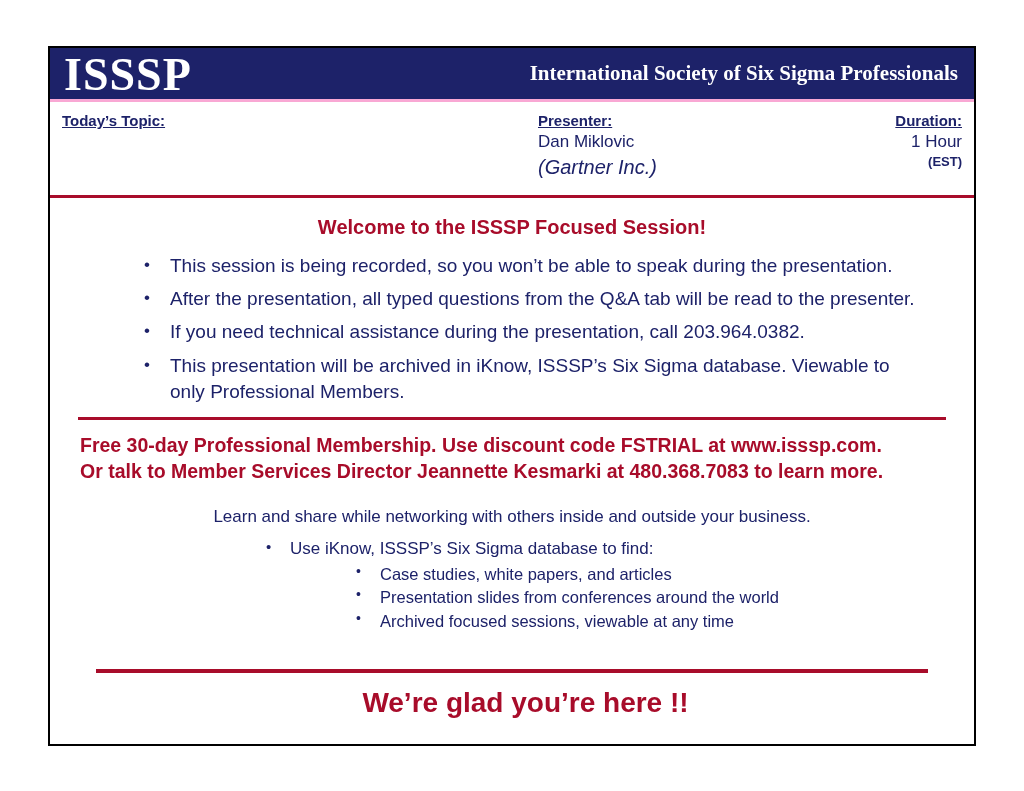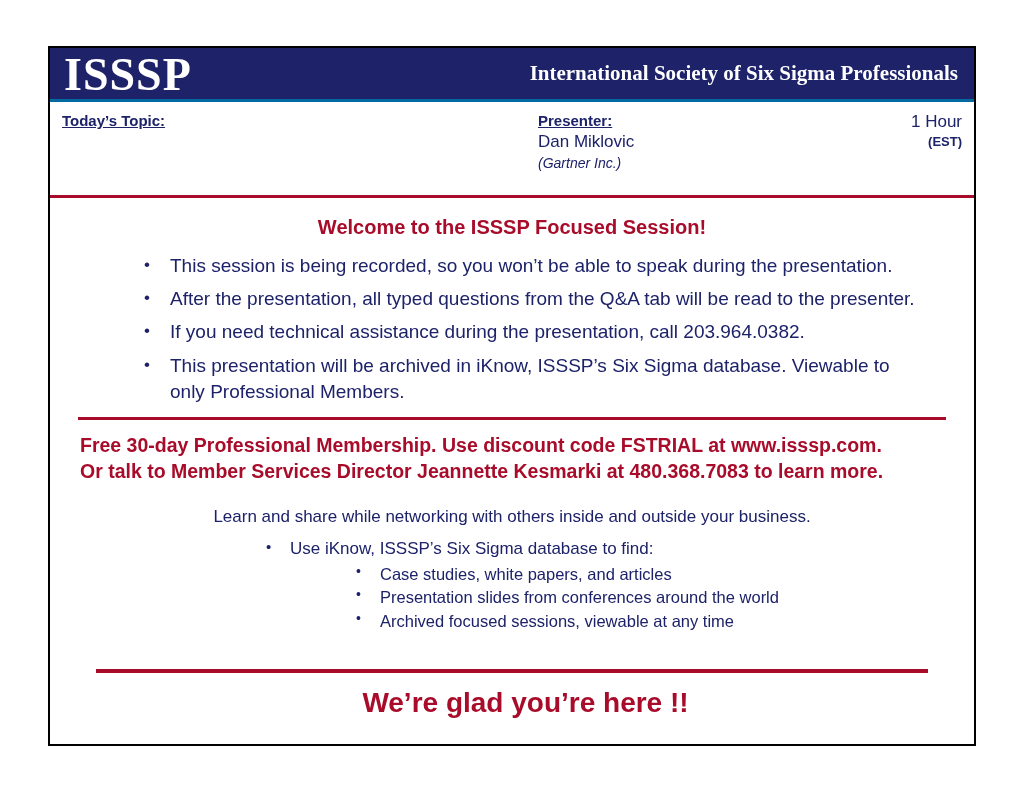--- a/index.html
+++ b/index.html
@@ -25,21 +25,21 @@
     height: 700px;
     border: 2px solid #000000;
     background: #ffffff;
     box-sizing: border-box;
   }
   
   .header-band {
     position: relative;
     height: 54px;
     background: #1d2269;
-    border-bottom: 3px solid #0369a1;
+    border-bottom: 3px solid #f9a8d4;
     box-sizing: border-box;
     display: flex;
     align-items: center;
     justify-content: space-between;
     padding: 0 10px 0 14px;
   }
   .logo {
     font-family: "Liberation Serif", serif;
     color: #ffffff;
     font-size: 46px;
@@ -88,21 +88,21 @@
     font-size: 15px;
     font-weight: bold;
     text-decoration: underline;
     line-height: 1.35;
   }
   .val {
     font-size: 17px;
     line-height: 1.35;
   }
   .val-italic {
-    font-size: 14px;
+    font-size: 20px;
     font-style: italic;
     line-height: 1.3;
   }
   .val-small {
     font-size: 13px;
     font-weight: bold;
     line-height: 1.25;
   }
   
   .body-area {
@@ -216,20 +216,21 @@
     <div class="info-bar">
       <div class="info-topic">
         <div class="lbl">Today’s Topic:</div>
       </div>
       <div class="info-presenter">
         <div class="lbl">Presenter:</div>
         <div class="val">Dan Miklovic</div>
         <div class="val-italic">(Gartner Inc.)</div>
       </div>
       <div class="info-duration">
+        <div class="lbl">Duration:</div>
         <div class="val">1 Hour</div>
         <div class="val-small">(EST)</div>
       </div>
     </div>
 
     <div class="body-area">
       <div class="welcome">Welcome to the ISSSP Focused Session!</div>
 
       <ul class="bullets">
         <li>This session is being recorded, so you won’t be able to speak during the presentation.</li>

